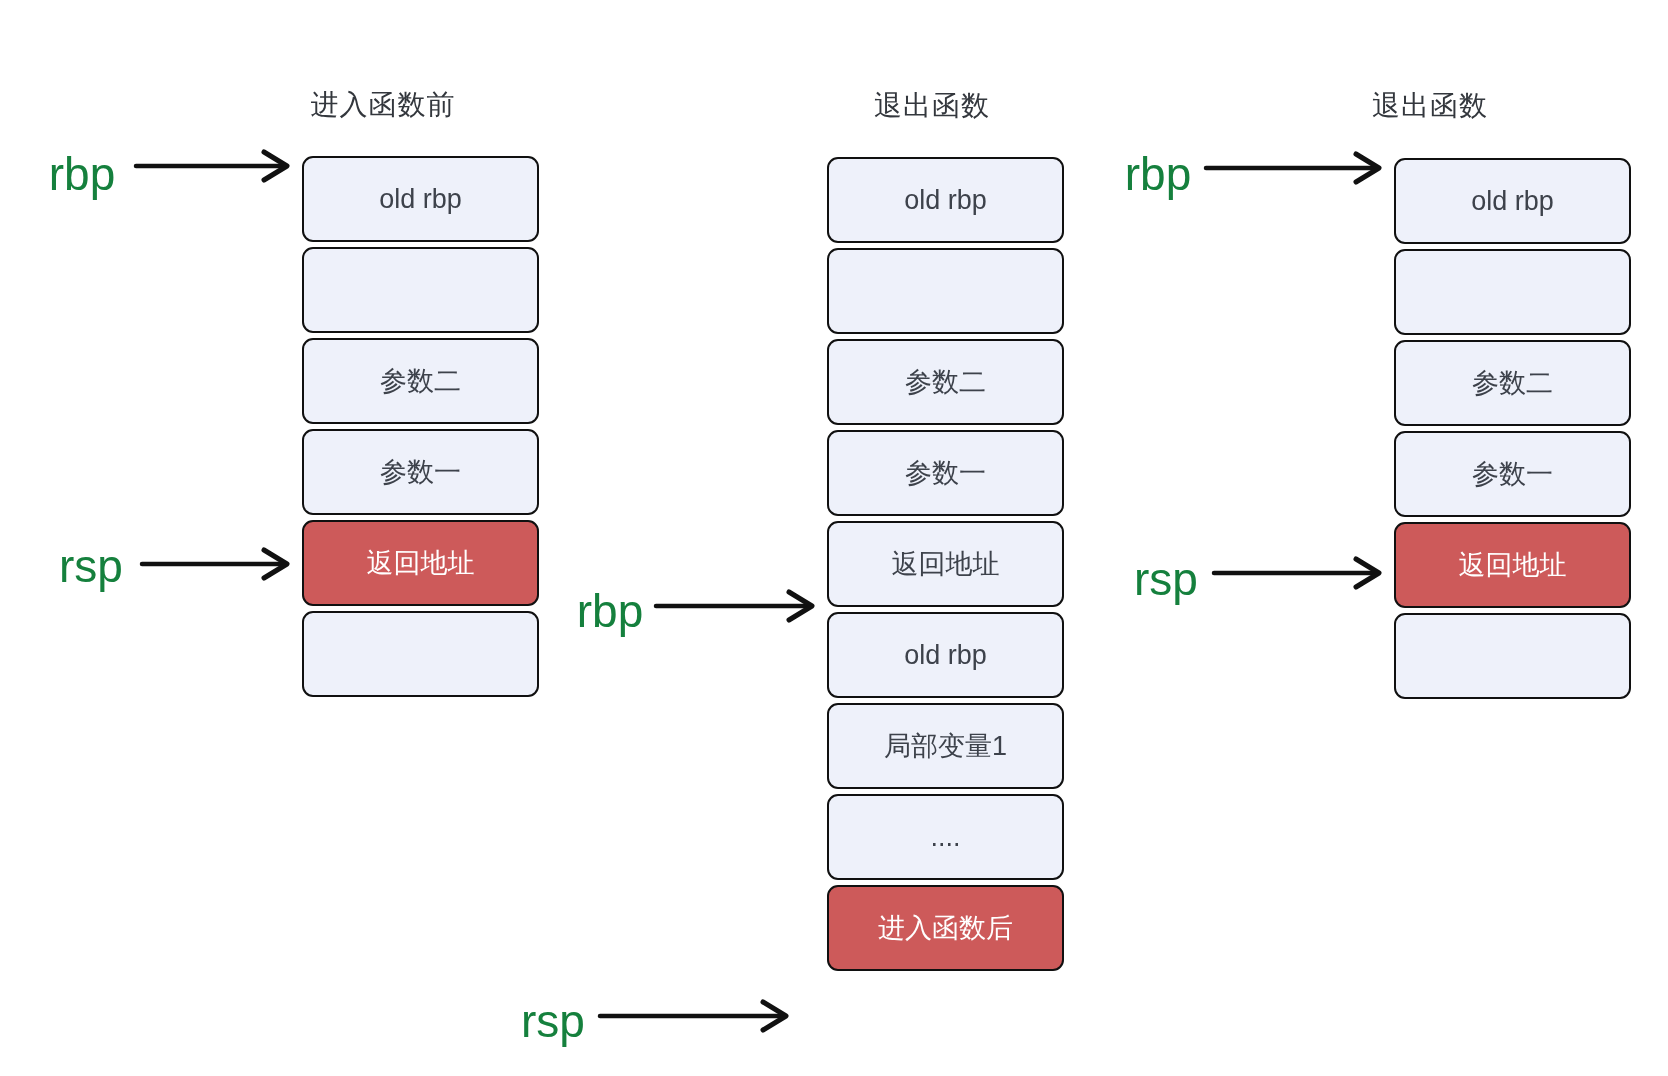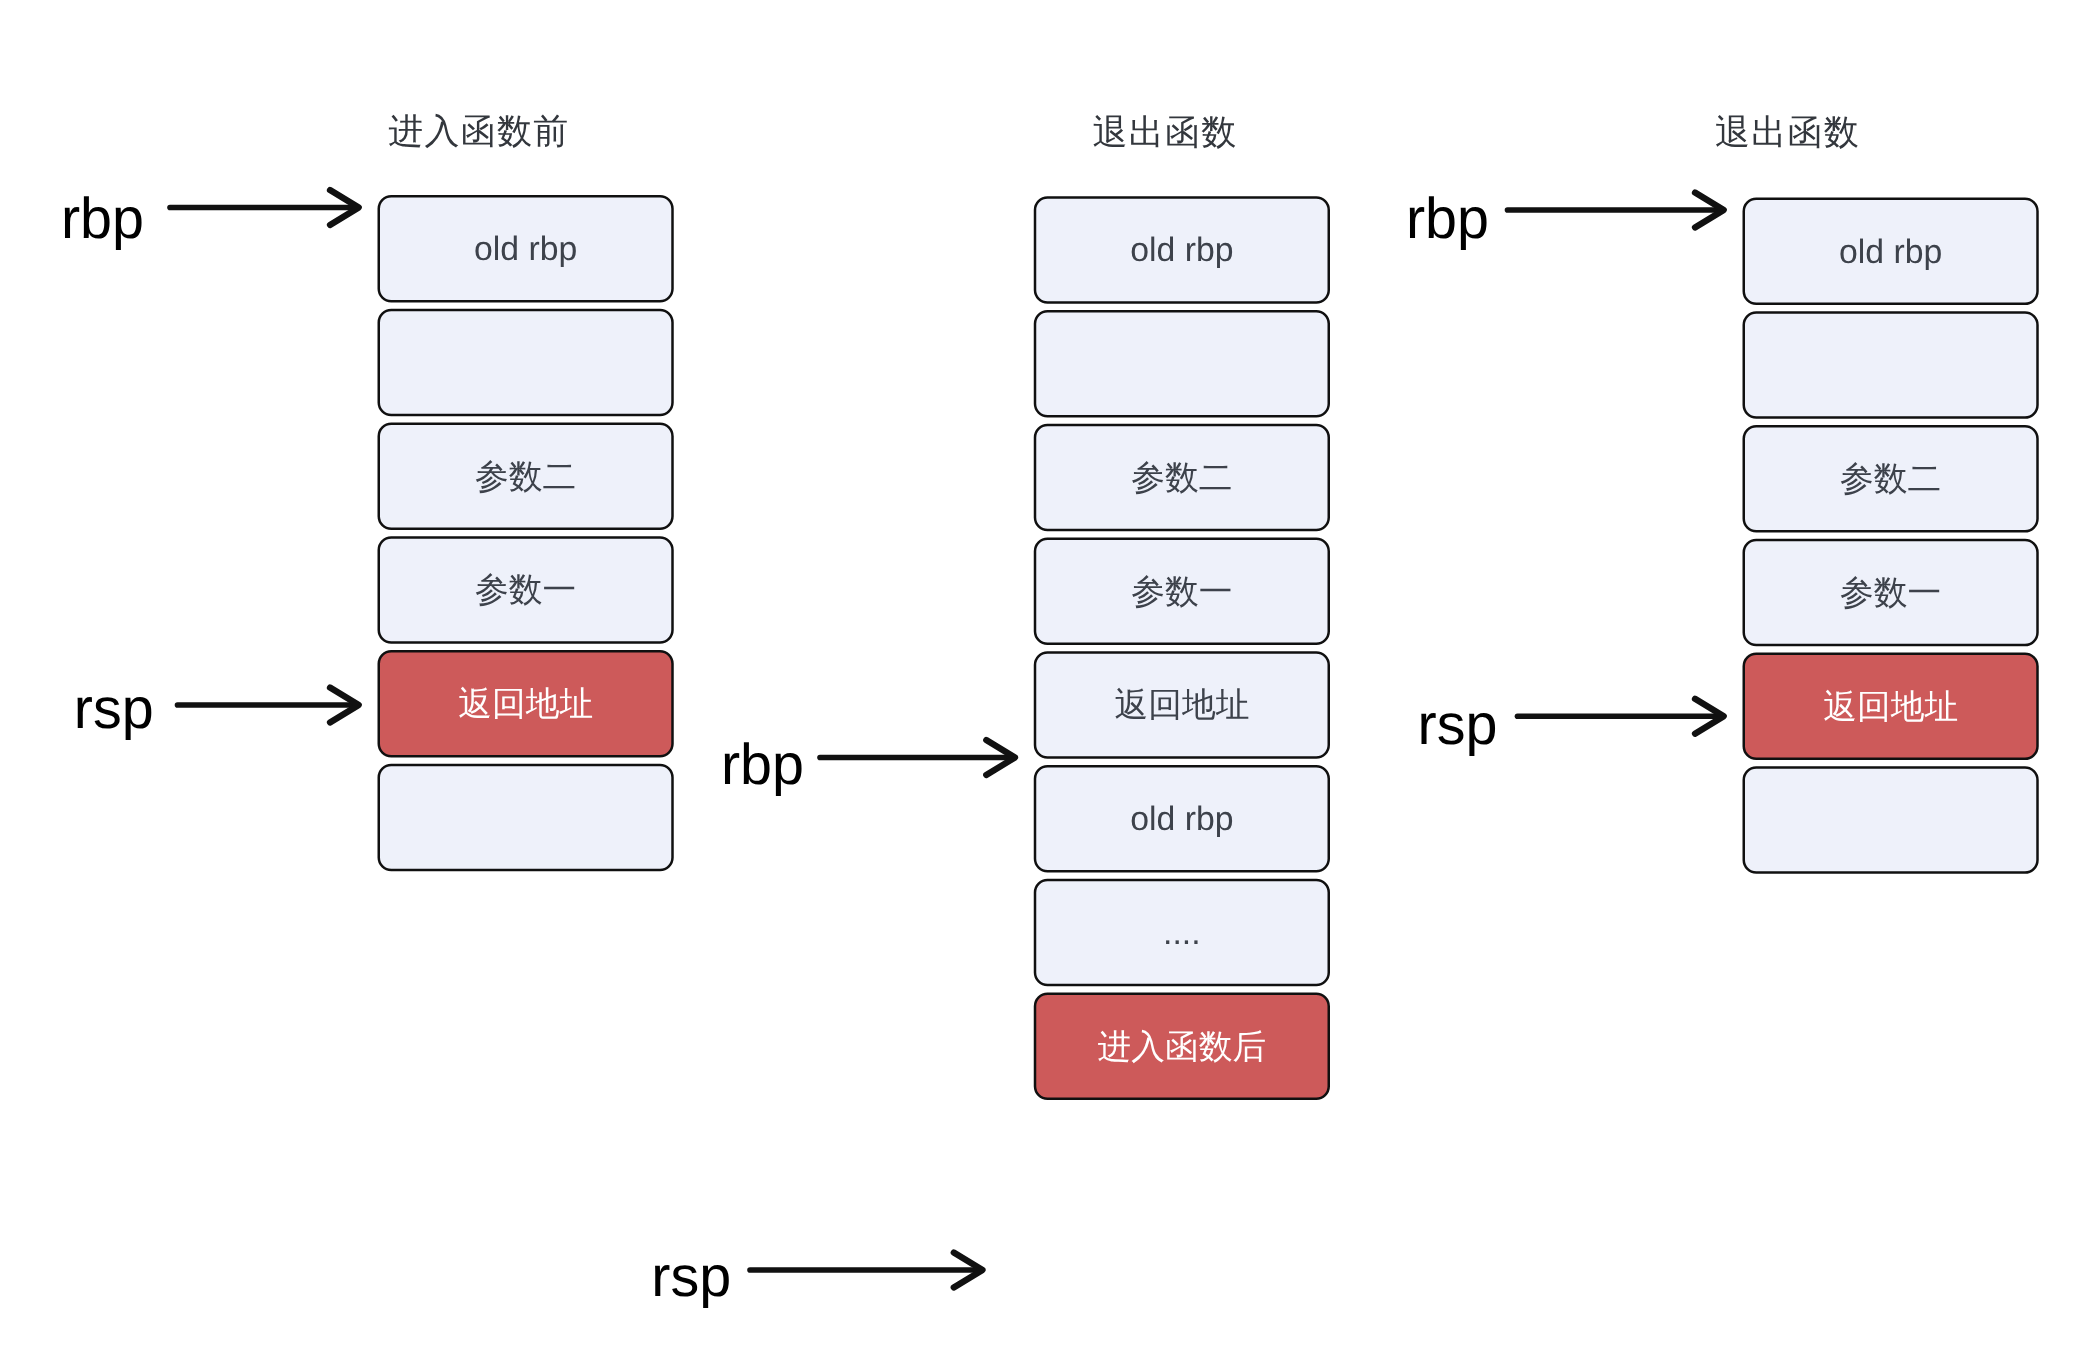--- a/index.html
+++ b/index.html
@@ -15,21 +15,21 @@
   .stack{position:absolute;width:237px;padding-left:12px;}
   .box{
     box-sizing:border-box;width:237px;height:86px;margin-bottom:5px;
     background:#eef1fa;border:2.5px solid #101010;border-radius:11px;
     display:flex;align-items:center;justify-content:center;
     font-size:27px;color:#3d424b;white-space:nowrap;
   }
   .box.red{background:#cd5a5a;color:#ffffff;}
   .ptr-label{
     position:absolute;transform:translate(-50%,-50%);
-    font-size:46px;color:#000000;white-space:nowrap;
+    font-size:46px;color:#15803d;white-space:nowrap;
   }
   .arrows{position:absolute;left:0;top:0;pointer-events:none;}
   .arrows path{stroke:#111111;fill:none;}
   .shaft{stroke-width:4.5px;stroke-linecap:round;}
   .head{stroke-width:5px;stroke-linecap:round;stroke-linejoin:round;}
 </style>
 </head>
 <body>
 
 <div class="stage">
@@ -47,20 +47,21 @@
     <div class="box"></div>
   </div>
 
   <div class="stack" style="left:815px;top:124px;">
     <div class="box">old rbp</div>
     <div class="box"></div>
     <div class="box">参数二</div>
     <div class="box">参数一</div>
     <div class="box">返回地址</div>
     <div class="box">old rbp</div>
+    <div class="box">局部变量1</div>
     <div class="box">....</div>
     <div class="box red">进入函数后</div>
   </div>
 
   <div class="stack" style="left:1382px;top:125px;">
     <div class="box">old rbp</div>
     <div class="box"></div>
     <div class="box">参数二</div>
     <div class="box">参数一</div>
     <div class="box red">返回地址</div>

